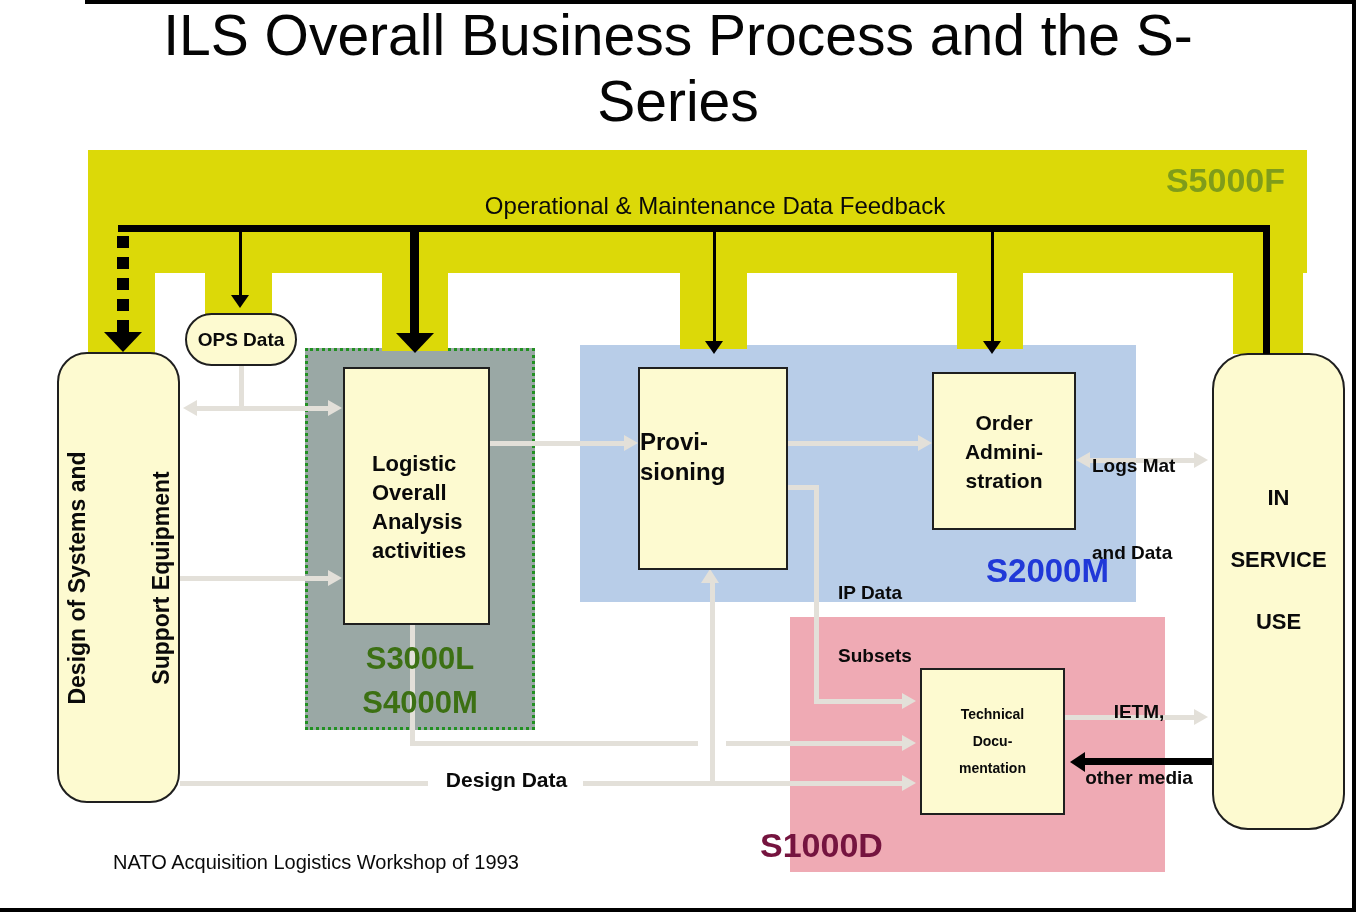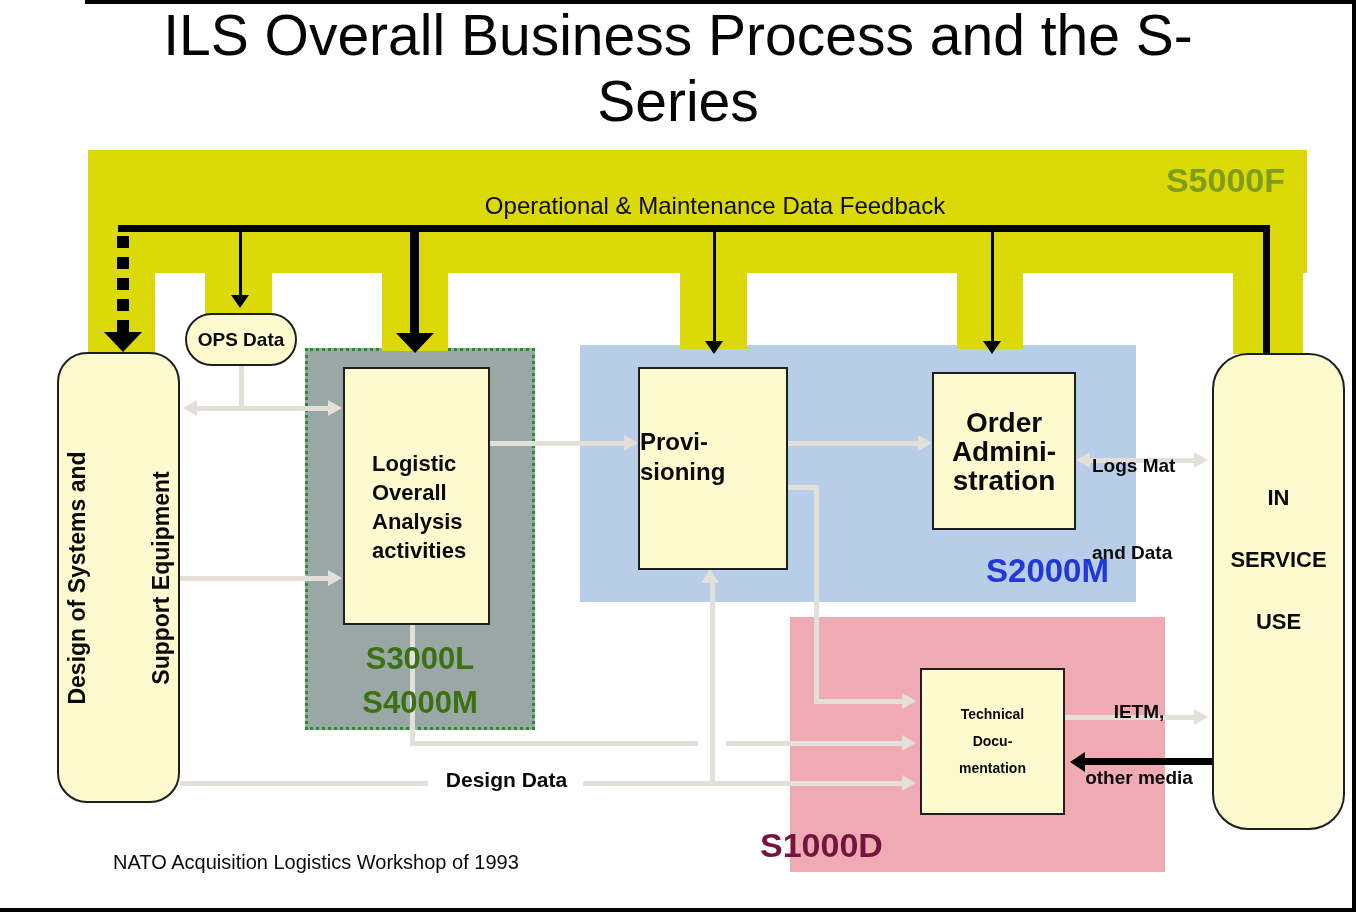--- a/index.html
+++ b/index.html
@@ -160,21 +160,21 @@
   </div>
 
   <div class="node" style="left:638px;top:367px;width:150px;height:203px;">
     <div class="node-text" style="position:absolute;left:0;top:58px;width:100%;text-align:left;font-size:24px;line-height:30px;">
       <div>Provi-</div>
       <div>sioning</div>
     </div>
   </div>
 
   <div class="node" style="left:932px;top:372px;width:144px;height:158px;display:flex;align-items:center;justify-content:center;">
-    <div class="node-text" style="text-align:center;font-size:28px;line-height:29px;">
+    <div class="node-text" style="text-align:center;font-size:21px;line-height:29px;">
       <div>Order</div>
       <div>Admini-</div>
       <div>stration</div>
     </div>
   </div>
 
   <div class="node" style="left:920px;top:668px;width:145px;height:147px;display:flex;align-items:center;justify-content:center;">
     <div class="node-text" style="text-align:center;font-size:14px;line-height:27px;">
       <div>Technical</div>
       <div>Docu-</div>
@@ -182,20 +182,24 @@
     </div>
   </div>
 
   <div class="node" id="inservice-node" style="left:1212px;top:353px;width:133px;height:477px;">
     <div class="inservice-line" style="top:130px;">IN</div>
     <div class="inservice-line" style="top:192px;">SERVICE</div>
     <div class="inservice-line" style="top:254px;">USE</div>
   </div>
 
 
+  <div class="lbl" style="left:838px;top:540px;font-size:19px;line-height:21px;">
+    <div>IP Data</div>
+    <div>Subsets</div>
+  </div>
 
   <div class="lbl" style="left:1092px;top:393px;font-size:19px;line-height:29px;">
     <div>Logs Mat</div>
     <div>and Data</div>
   </div>
 
   <div class="lbl" style="left:1072px;top:657px;width:134px;text-align:center;font-size:19px;line-height:22px;">
     <div>IETM,</div>
     <div>other media</div>
   </div>

